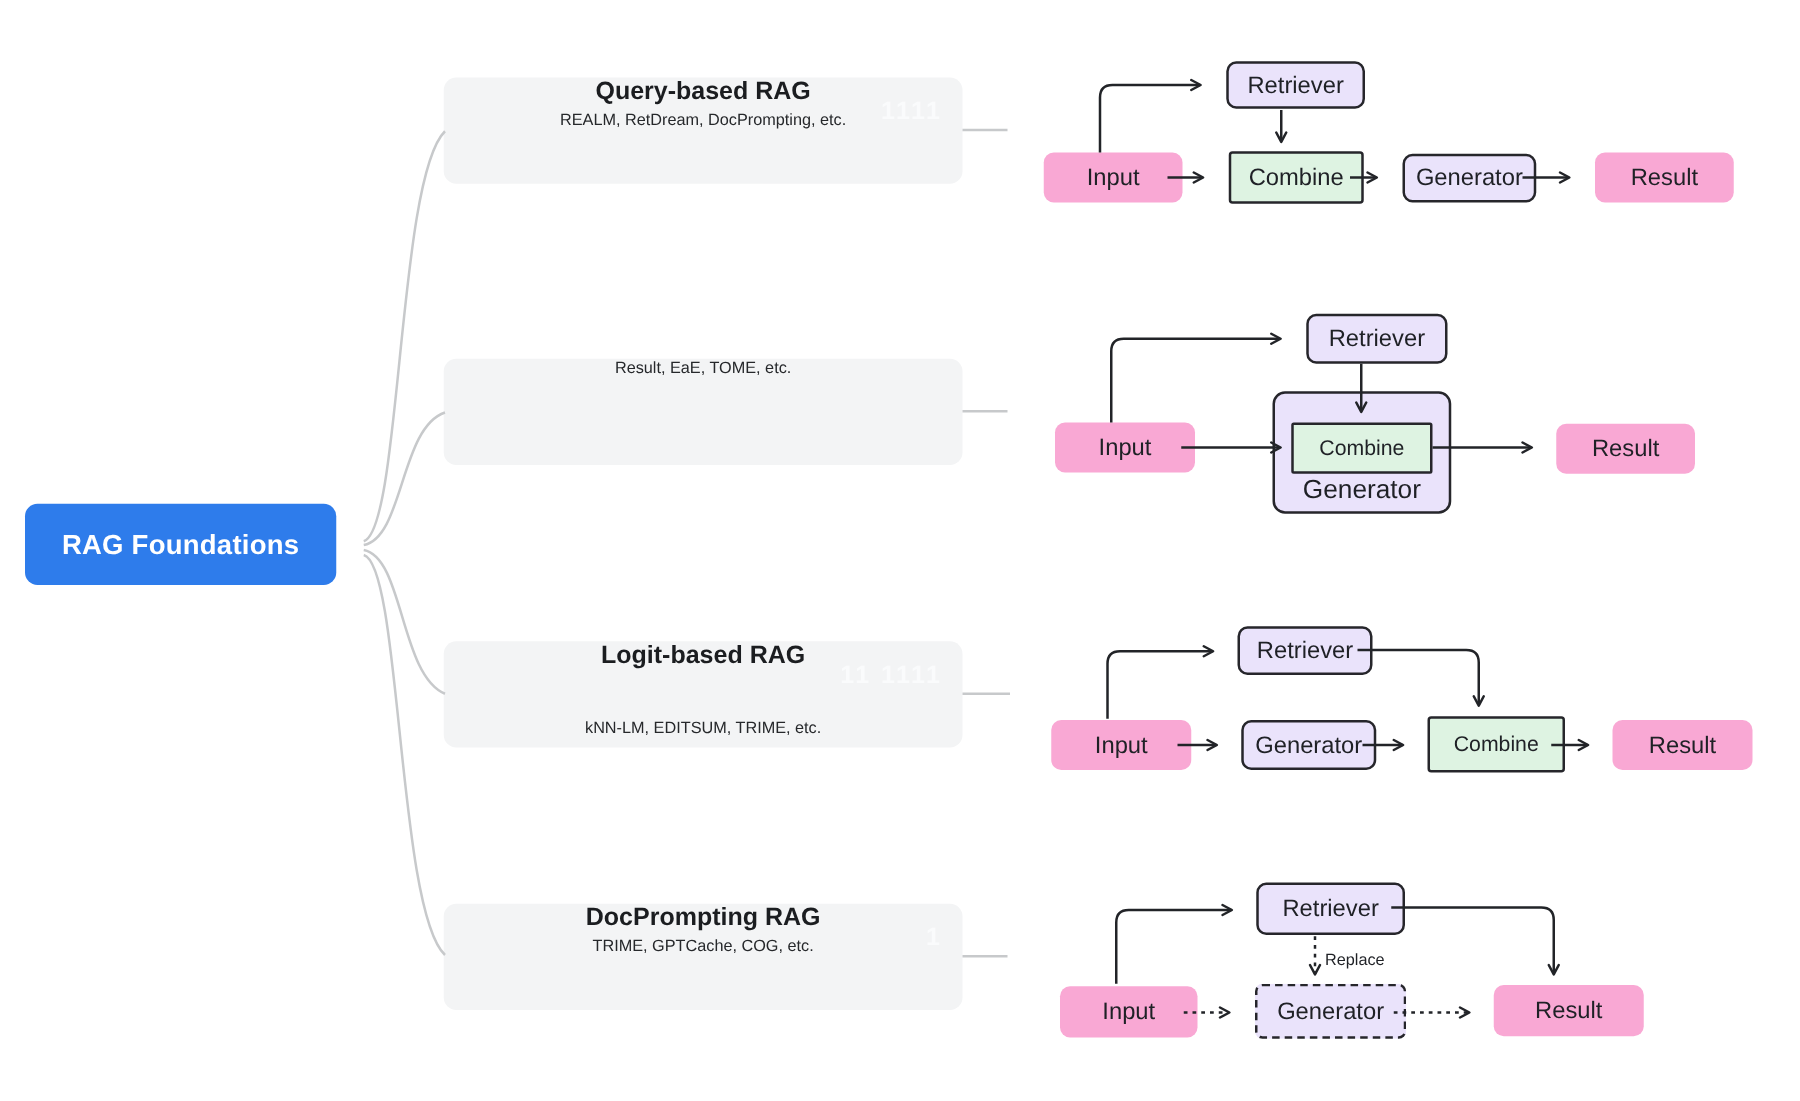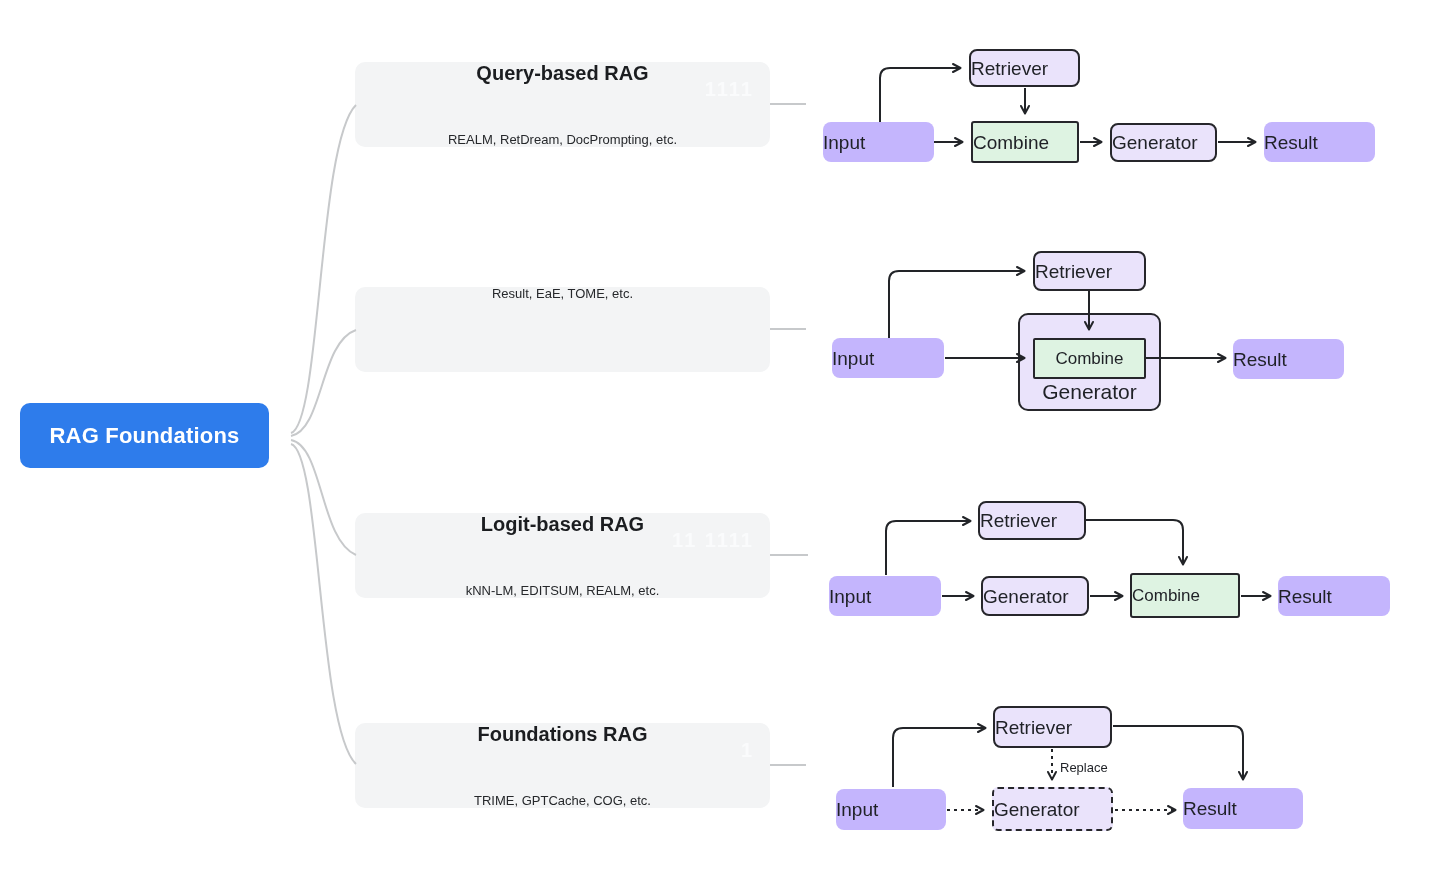--- a/index.html
+++ b/index.html
@@ -8,33 +8,33 @@
     font-family:"Liberation Sans",sans-serif;color:#1f2126;
   }
   .wires{position:absolute;left:0;top:0;width:1440px;height:881px;pointer-events:none;}
   .root-node{
     position:absolute;left:20px;top:403px;width:249px;height:65px;
     background:#2e7ceb;border-radius:10px;display:flex;align-items:center;justify-content:center;
     color:#ffffff;font-weight:bold;font-size:22px;letter-spacing:0.2px;
   }
   .cat-box{
     position:absolute;left:355px;width:415px;height:85px;background:#f3f4f5;border-radius:10px;
-    display:flex;flex-direction:column;align-items:center;justify-content:space-between;gap:5px;
+    display:flex;flex-direction:column;align-items:center;justify-content:flex-start;gap:5px;
   }
   .cat-title{font-weight:bold;font-size:20px;color:#1b1d20;line-height:1.1;}
   .cat-sub{font-size:13px;color:#26282b;line-height:1.1;}
   .cat-watermark{
     position:absolute;right:16px;top:16px;font-weight:bold;font-size:20px;color:#fafbfc;
     letter-spacing:2px;
   }
   .fnode{
-    position:absolute;display:flex;align-items:center;
-    font-size:19px;color:#1f2126;box-sizing:border-box;line-height:1;
+    position:absolute;display:flex;align-items:center;justify-content:center;
+    font-size:19px;color:#1f2126;box-sizing:border-box;line-height:1;margin-left:12px;
   }
-  .n-gray{background:#c4b5fd;border-radius:8px;}
+  .n-gray{background:#f9a8d4;border-radius:8px;}
   .n-lav{background:#eae3fb;border:2px solid #26262b;border-radius:8px;}
   .n-green{background:#def3e2;border:2px solid #26262b;border-radius:3px;}
   .n-lav-dashed{background:#eae3fb;border:2px dashed #26262b;border-radius:6px;}
   .gen-wrap{
     position:absolute;background:#eae3fb;border:2px solid #26262b;border-radius:10px;box-sizing:border-box;
   }
   .gen-wrap .inner-combine{
     position:absolute;left:13px;top:23px;width:113px;height:41px;
     background:#def3e2;border:2px solid #26262b;border-radius:2px;box-sizing:border-box;
     display:flex;align-items:center;justify-content:center;font-size:17px;
@@ -57,25 +57,25 @@
     <span class="cat-title">Query-based RAG</span>
     <span class="cat-sub">REALM, RetDream, DocPrompting, etc.</span>
     <span class="cat-watermark">1111</span>
   </div>
   <div class="cat-box" style="top:287px;">
     <span class="cat-sub">Result, EaE, TOME, etc.</span>
     <span class="cat-watermark"></span>
   </div>
   <div class="cat-box" style="top:513px;gap:40px;">
     <span class="cat-title">Logit-based RAG</span>
-    <span class="cat-sub">kNN-LM, EDITSUM, REALM, etc.</span>
+    <span class="cat-sub">kNN-LM, EDITSUM, TRIME, etc.</span>
     <span class="cat-watermark">11 1111</span>
   </div>
   <div class="cat-box" style="top:723px;">
-    <span class="cat-title">Foundations RAG</span>
+    <span class="cat-title">DocPrompting RAG</span>
     <span class="cat-sub">TRIME, GPTCache, COG, etc.</span>
     <span class="cat-watermark">1</span>
   </div>
 
   <div class="fnode n-gray" style="left:823px;top:122px;width:111px;height:40px;">
       <span>Input</span>
     </div>
   <div class="fnode n-lav" style="left:969px;top:49px;width:111px;height:38px;">
       <span>Retriever</span>
     </div>

